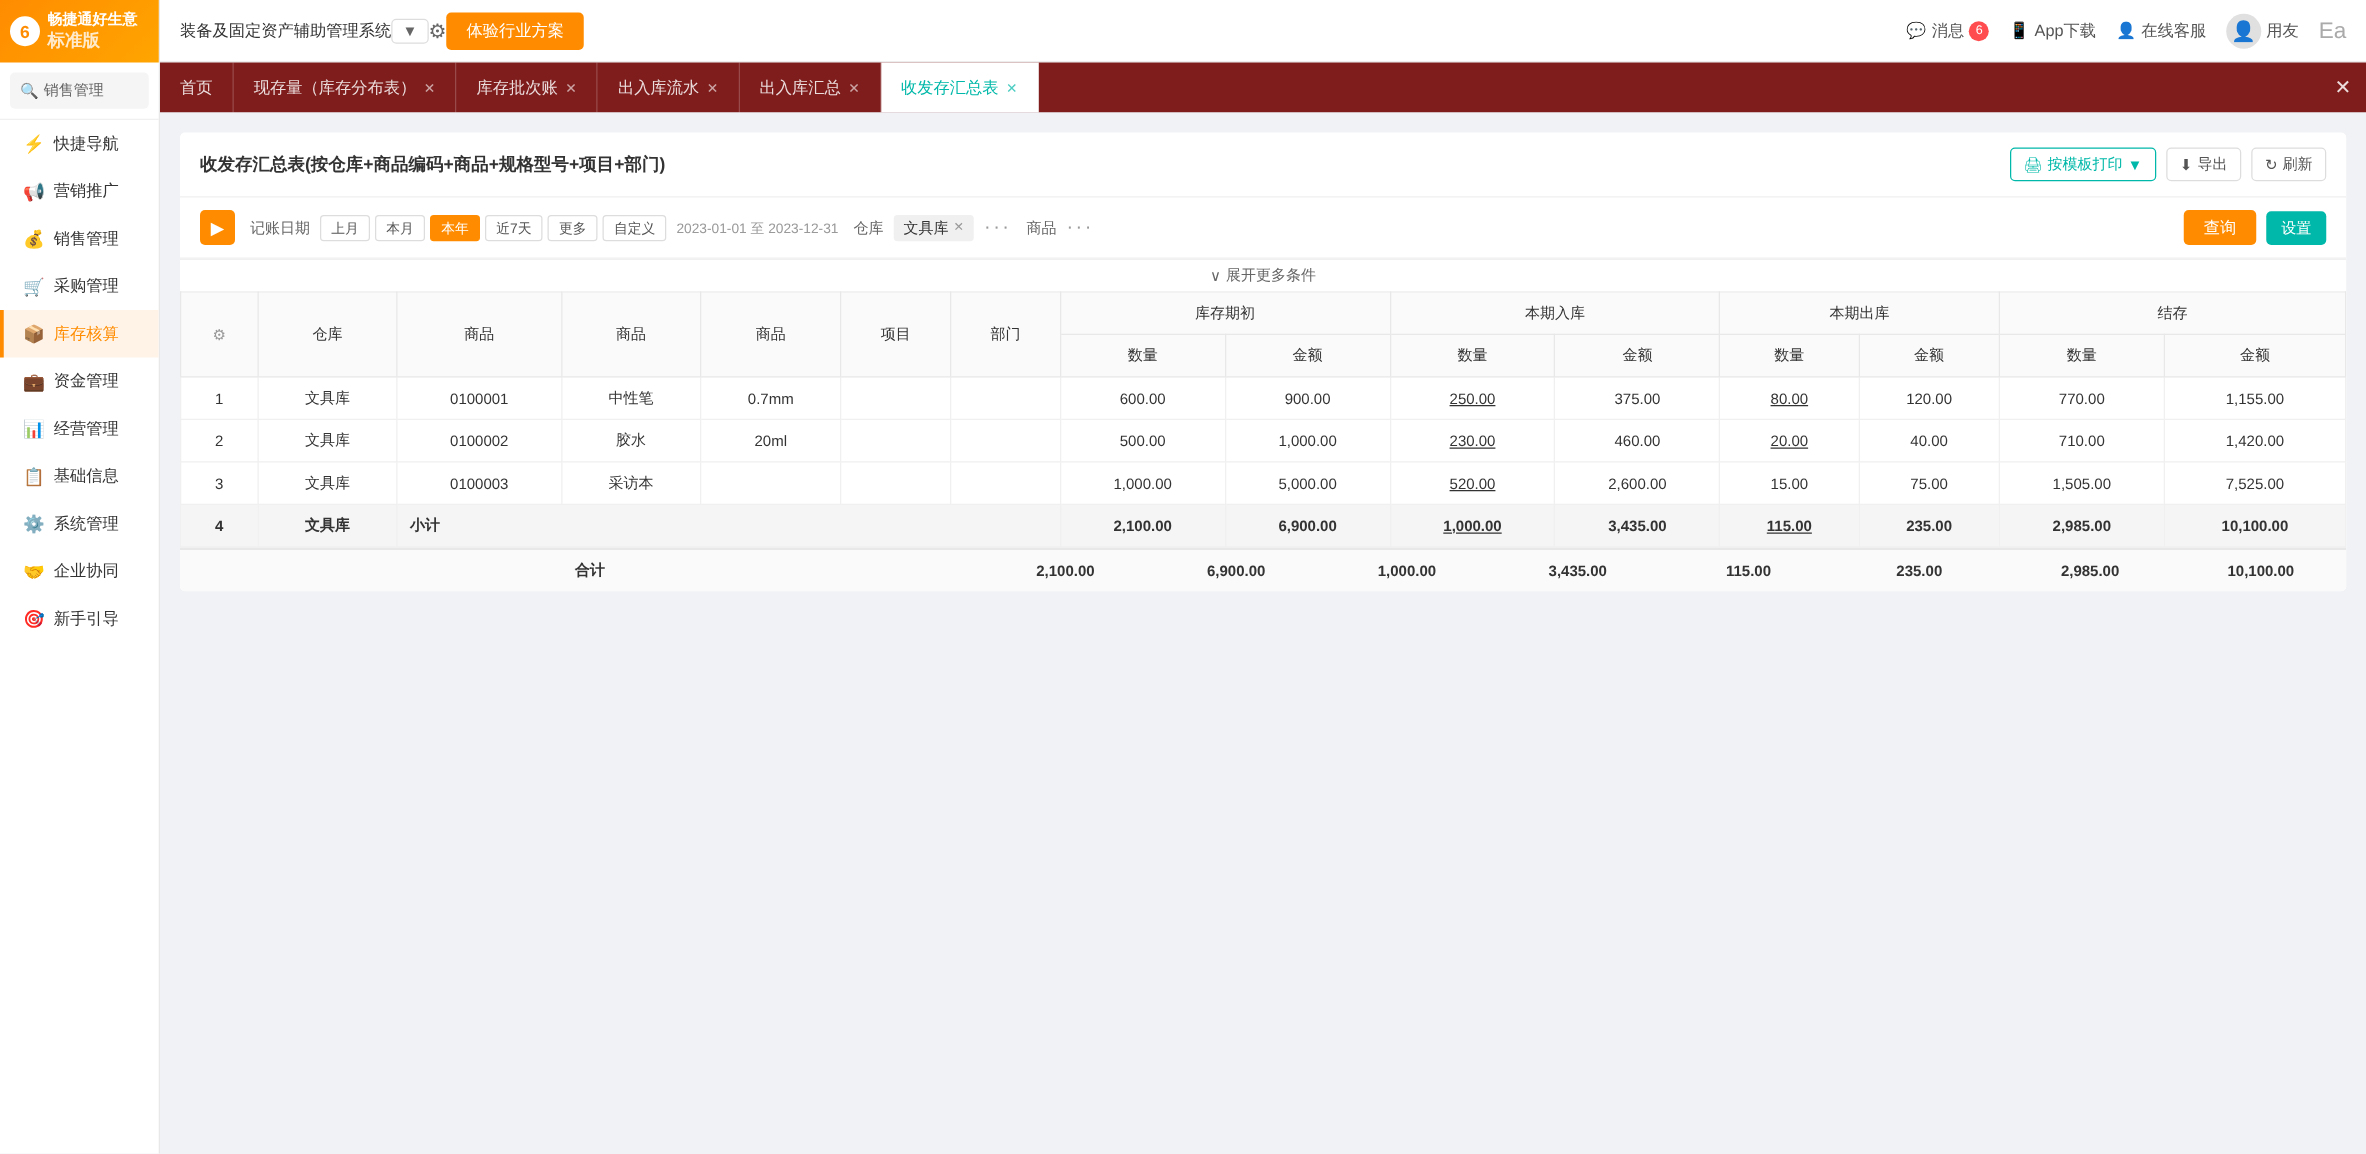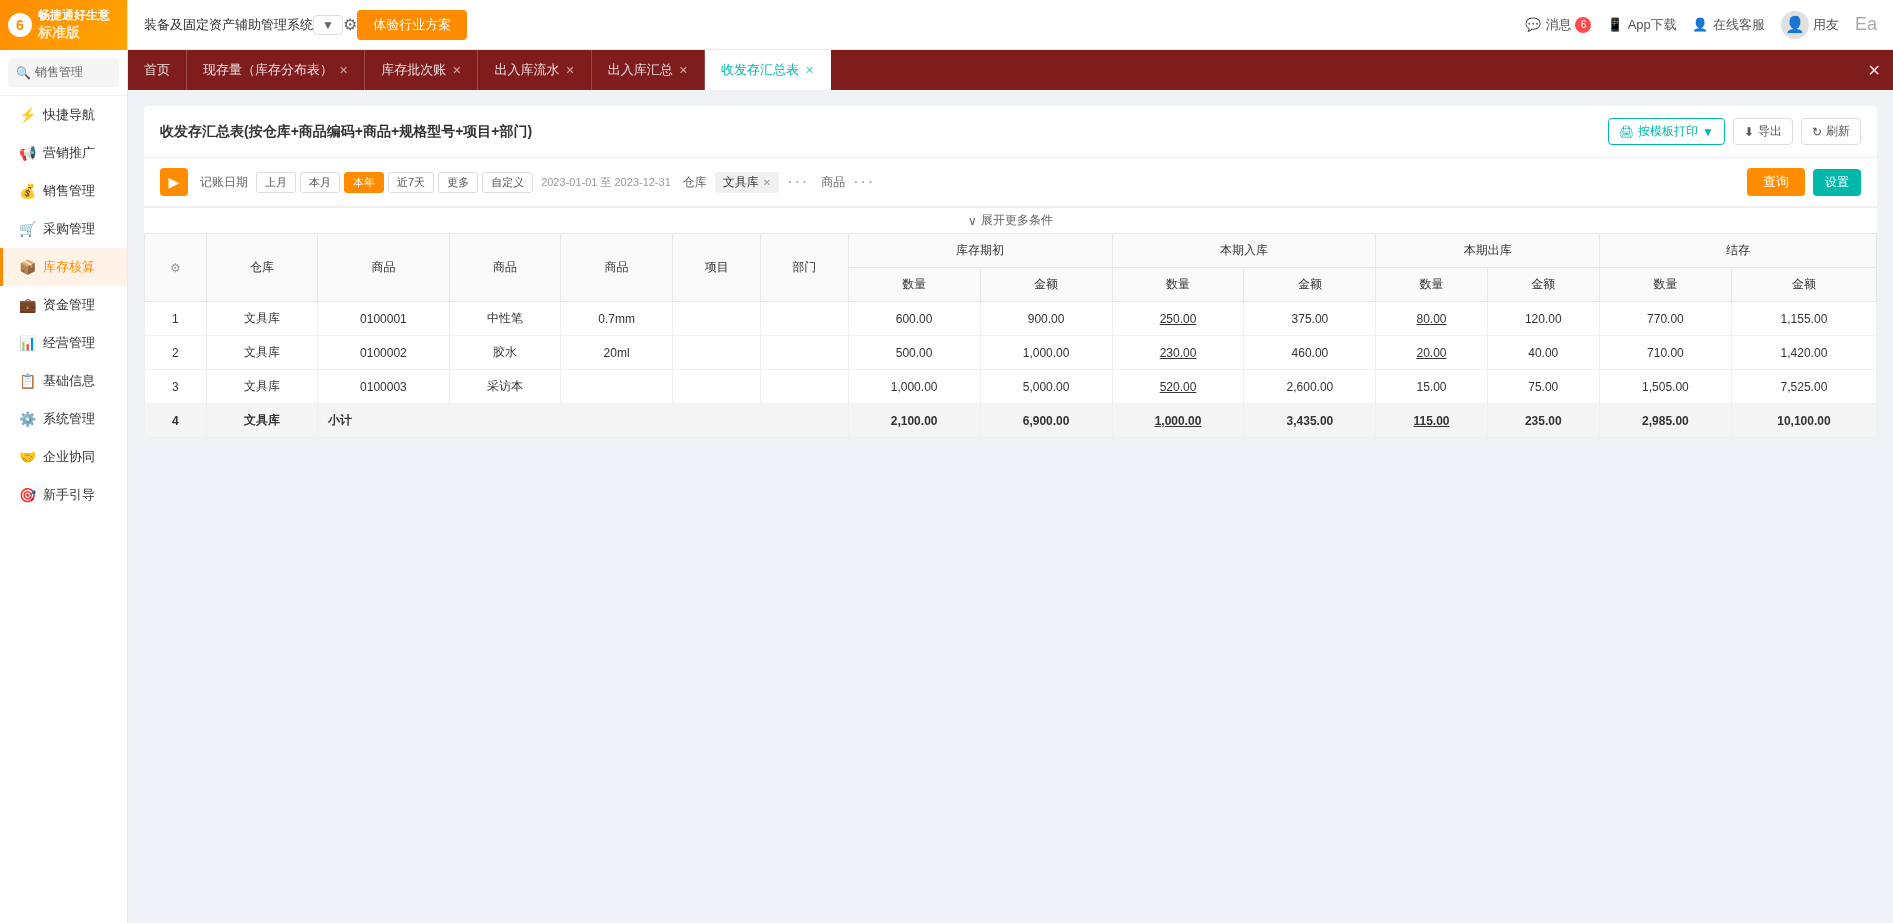--- a/index.html
+++ b/index.html
@@ -613,15 +613,30 @@
     <td>3,435.00</td>
     <td style="text-decoration:underline;cursor:pointer;">115.00</td>
     <td>235.00</td>
     <td>2,985.00</td>
     <td>10,100.00</td>
   </tr>
             </tbody>
         </table>
       </div>
 
+      <div style="background:#fafafa;border-top:2px solid #e8e8e8;display:flex;align-items:center;padding:8px 0;font-size:12px;font-weight:bold;color:#333;">
+        <div style="flex:0 0 auto;width:640px;text-align:center;padding-left:16px;">
+          <span>合计</span>
+        </div>
+        <div style="flex:1;display:flex;">
+          <div style="flex:1;text-align:center;">2,100.00</div>
+          <div style="flex:1;text-align:center;">6,900.00</div>
+          <div style="flex:1;text-align:center;">1,000.00</div>
+          <div style="flex:1;text-align:center;">3,435.00</div>
+          <div style="flex:1;text-align:center;">115.00</div>
+          <div style="flex:1;text-align:center;">235.00</div>
+          <div style="flex:1;text-align:center;">2,985.00</div>
+          <div style="flex:1;text-align:center;">10,100.00</div>
+        </div>
+      </div>
     </div>
   </div>
 </div>
 
 </body></html>

